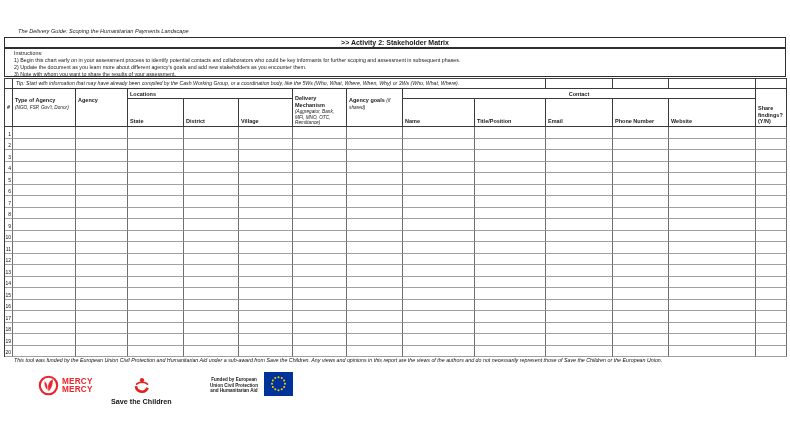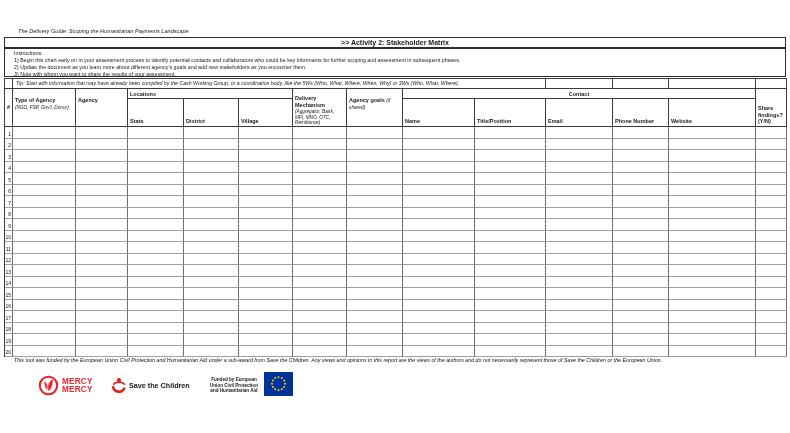--- a/index.html
+++ b/index.html
@@ -46,21 +46,21 @@
   .c{border-right:1px solid #6f6f6f;border-bottom:1px solid #a0a0a0;box-sizing:border-box;}
   .c.num{font-size:5px;display:flex;align-items:flex-end;justify-content:flex-end;
          padding:0 1px 1px 0;color:#111;}
 
   .disclaimer{position:absolute;left:14px;top:357px;width:772px;font-size:5.3px;
               font-style:italic;white-space:nowrap;color:#111;}
 
   .logo{position:absolute;display:flex;align-items:center;}
   .mercy{left:38px;top:374px;gap:3px;}
   .mercy-text{color:#E8242B;font-weight:bold;font-size:8.2px;line-height:7.6px;letter-spacing:.2px;}
-  .stc{left:111px;top:377px;gap:3px;}
+  .stc{left:111px;top:377px;gap:3px;flex-direction:column;}
   .stc-text{color:#151515;font-weight:bold;font-size:7.2px;}
   .eu-label{position:absolute;left:205px;top:377px;width:58px;text-align:center;
             font-size:4.6px;font-weight:bold;line-height:5.6px;color:#1a1a1a;}
   .eu-flag{position:absolute;left:264px;top:372px;}
 </style>
 </head>
 <body>
 
 <div class="page">
 

